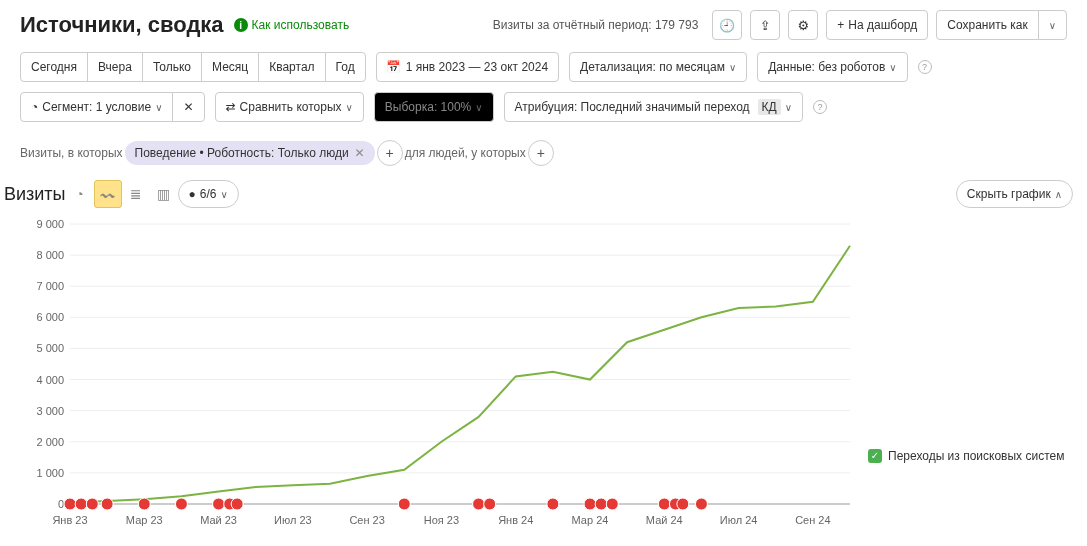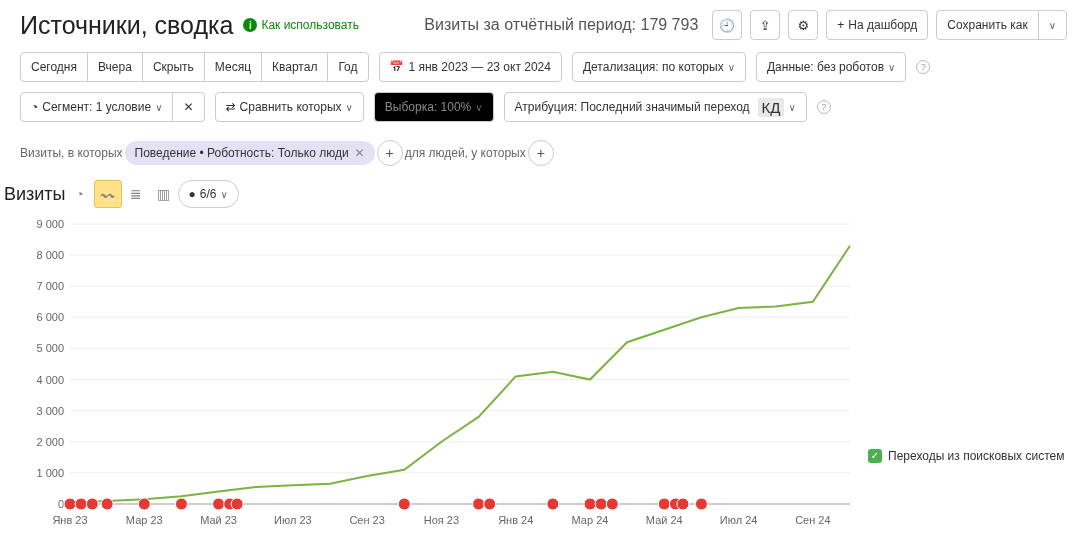--- a/index.html
+++ b/index.html
@@ -1,32 +1,32 @@
 <!DOCTYPE html>
 <html><head>
 <meta charset="utf-8">
 <style>
 * { box-sizing: border-box; margin: 0; padding: 0; }
 body { font-family: Arial, sans-serif; font-size: 13px; color: #333; background: #fff; width: 1087px; height: 546px; overflow: hidden; }
 .header { display: flex; align-items: center; padding: 10px 20px 8px; }
-.title { font-size: 25px; font-weight: 400; color: #222; }
+.title { font-size: 22px; font-weight: 700; color: #222; }
 .how-to { display: inline-flex; align-items: center; margin-left: 10px; color: #0a8a0a; font-size: 12px; gap: 4px; }
 .how-to-icon { width: 14px; height: 14px; border-radius: 50%; background: #0a8a0a; color: #fff; display: inline-flex; align-items: center; justify-content: center; font-size: 10px; font-weight: bold; }
 .header-right { margin-left: auto; display: flex; align-items: center; gap: 8px; }
-.visits-period { font-size: 16px; color: #555; margin-right: 6px; }
+.visits-period { font-size: 12px; color: #555; margin-right: 6px; }
 .icon-btn { width: 30px; height: 30px; border: 1px solid #ccc; border-radius: 4px; background: #fff; display: flex; align-items: center; justify-content: center; cursor: pointer; }
 .btn { height: 30px; border: 1px solid #ccc; border-radius: 4px; background: #fff; padding: 0 10px; display: flex; align-items: center; cursor: pointer; font-size: 12px; gap: 4px; }
 .btn-group { display: flex; }
 .btn-group .btn { border-radius: 0; margin-left: -1px; }
 .btn-group .btn:first-child { border-radius: 4px 0 0 4px; margin-left: 0; }
 .btn-group .btn:last-child { border-radius: 0 4px 4px 0; }
 .toolbar { display: flex; align-items: center; gap: 10px; padding: 4px 20px; flex-wrap: wrap; }
 .toolbar2 { display: flex; align-items: center; gap: 10px; padding: 6px 20px; flex-wrap: wrap; }
 .sel-disabled { background: #000000; color: #888; }
-.kd { background: #e8e8e8; padding: 1px 4px; border-radius: 2px; font-size: 15px; margin-left: 4px; }
+.kd { background: #e8e8e8; padding: 1px 4px; border-radius: 2px; font-size: 12px; margin-left: 4px; }
 .chev { font-size: 10px; color: #666; }
 .filters-row { display: flex; align-items: center; gap: 2px; padding: 12px 20px 8px; font-size: 12px; color: #666; }
 .chip { background: #e5e1f5; border-radius: 14px; padding: 5px 10px; font-size: 12px; color: #333; display: flex; align-items: center; gap: 6px; }
 .chip-x { color: #888; cursor: pointer; }
 .plus-btn { width: 26px; height: 26px; border: 1px solid #ccc; border-radius: 50%; display: flex; align-items: center; justify-content: center; cursor: pointer; font-size: 14px; color: #555; }
 .chart-header { display: flex; align-items: center; padding: 6px 4px; }
 .chart-title { font-size: 18px; color: #222; }
 .chart-type-btn { width: 28px; height: 28px; border: 1px solid transparent; border-radius: 3px; display: flex; align-items: center; justify-content: center; cursor: pointer; }
 .chart-type-btn.active { background: #ffe28a; border-color: #e0c35a; }
 .chart-type-icon { font-size: 14px; color: #888; }
@@ -72,31 +72,31 @@
           <span class="chev">∨</span>
         </div>
     </div>
   </div>
 </div>
 
 <div class="toolbar">
   <div class="btn-group" id="period-tabs">
       <div class="btn">Сегодня</div>
       <div class="btn">Вчера</div>
-      <div class="btn">Скрыть</div>
+      <div class="btn">Только</div>
       <div class="btn">Месяц</div>
       <div class="btn">Квартал</div>
       <div class="btn">Год</div>
     </div>
   <div class="btn">
     <span>📅</span>
     <span>1 янв 2023 — 23 окт 2024</span>
   </div>
   <div class="btn">
-    <span>Детализация: по которых</span>
+    <span>Детализация: по месяцам</span>
     <span class="chev">∨</span>
   </div>
   <div class="btn">
     <span>Данные: без роботов</span>
     <span class="chev">∨</span>
   </div>
   <span class="help-q">?</span>
 </div>
 
 <div class="toolbar2">
@@ -149,20 +149,26 @@
   <div class="chart-type-btn">
       <span class="chart-type-icon">≣</span>
     </div>
   <div class="chart-type-btn">
       <span class="chart-type-icon">▥</span>
     </div>
   <div class="count-btn">
     <span>●</span>
     <span>6/6</span>
     <span class="chev">∨</span>
+  </div>
+  <div class="hide-chart">
+    <div class="btn">
+      <span>Скрыть график</span>
+      <span class="chev">∧</span>
+    </div>
   </div>
 </div>
 
 <div class="chart-area">
   <div class="chart-svg-wrap">
     <svg id="chart-svg" width="840" height="320">
         <line x1="50" x2="830" y1="290" y2="290" stroke="#999"></line>
         <text x="44" y="294" text-anchor="end" class="axis-label">0</text>
         <line x1="50" x2="830" y1="258.8888888888889" y2="258.8888888888889" stroke="#eee"></line>
         <text x="44" y="262.8888888888889" text-anchor="end" class="axis-label">1&nbsp;000</text>

